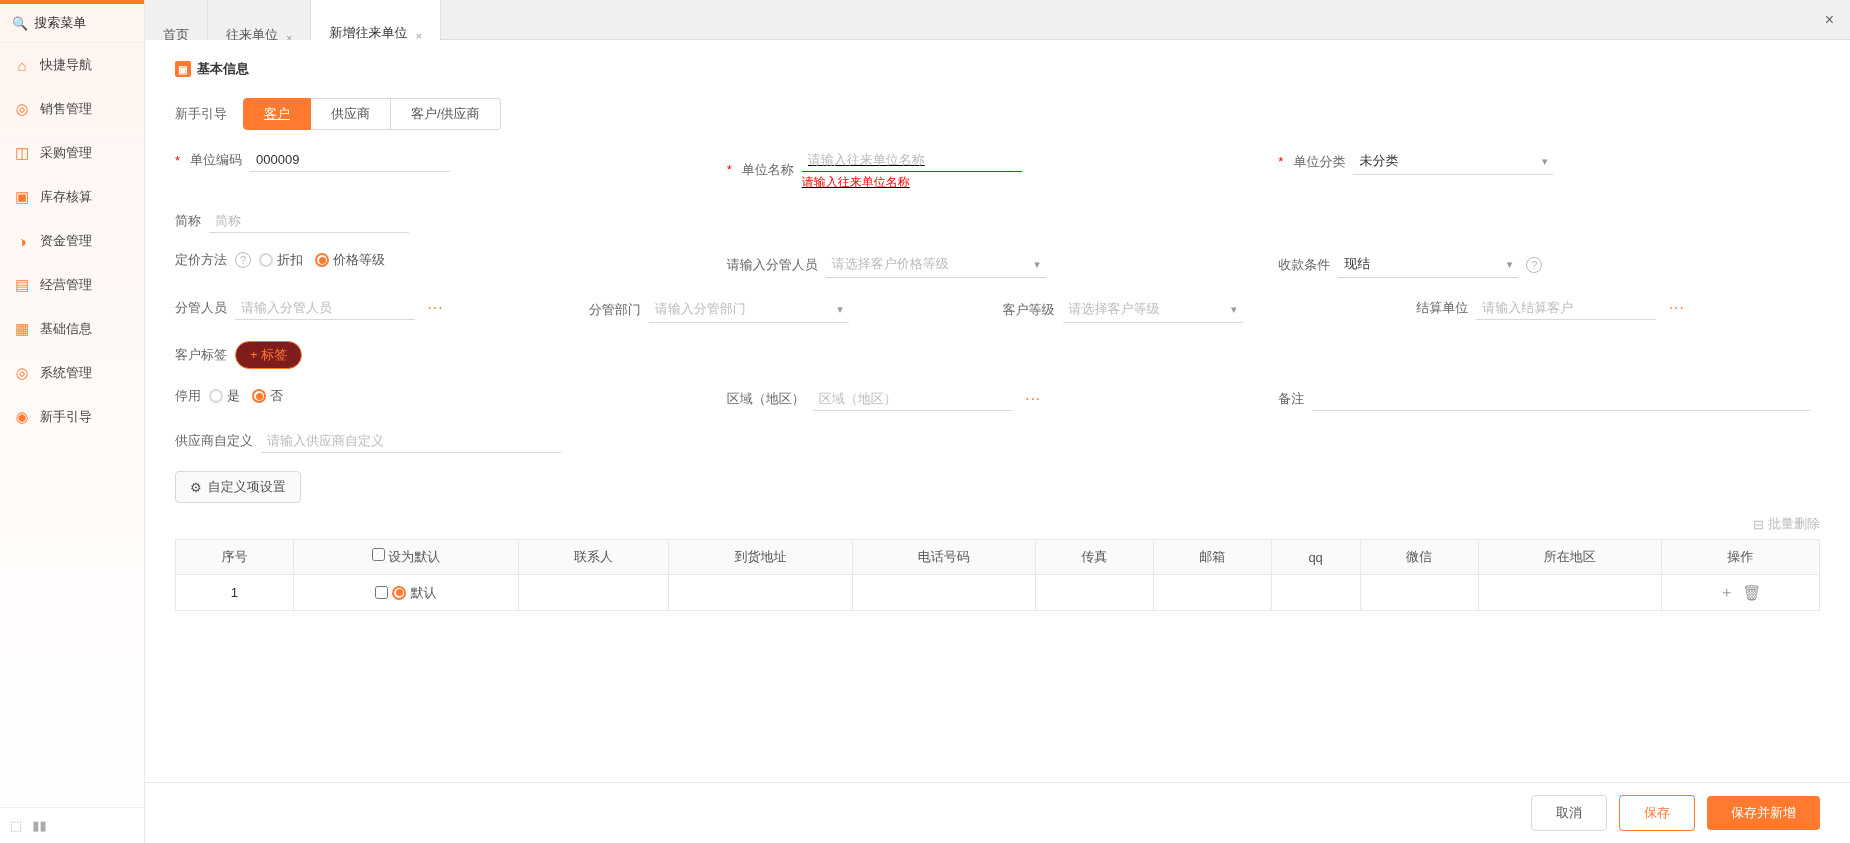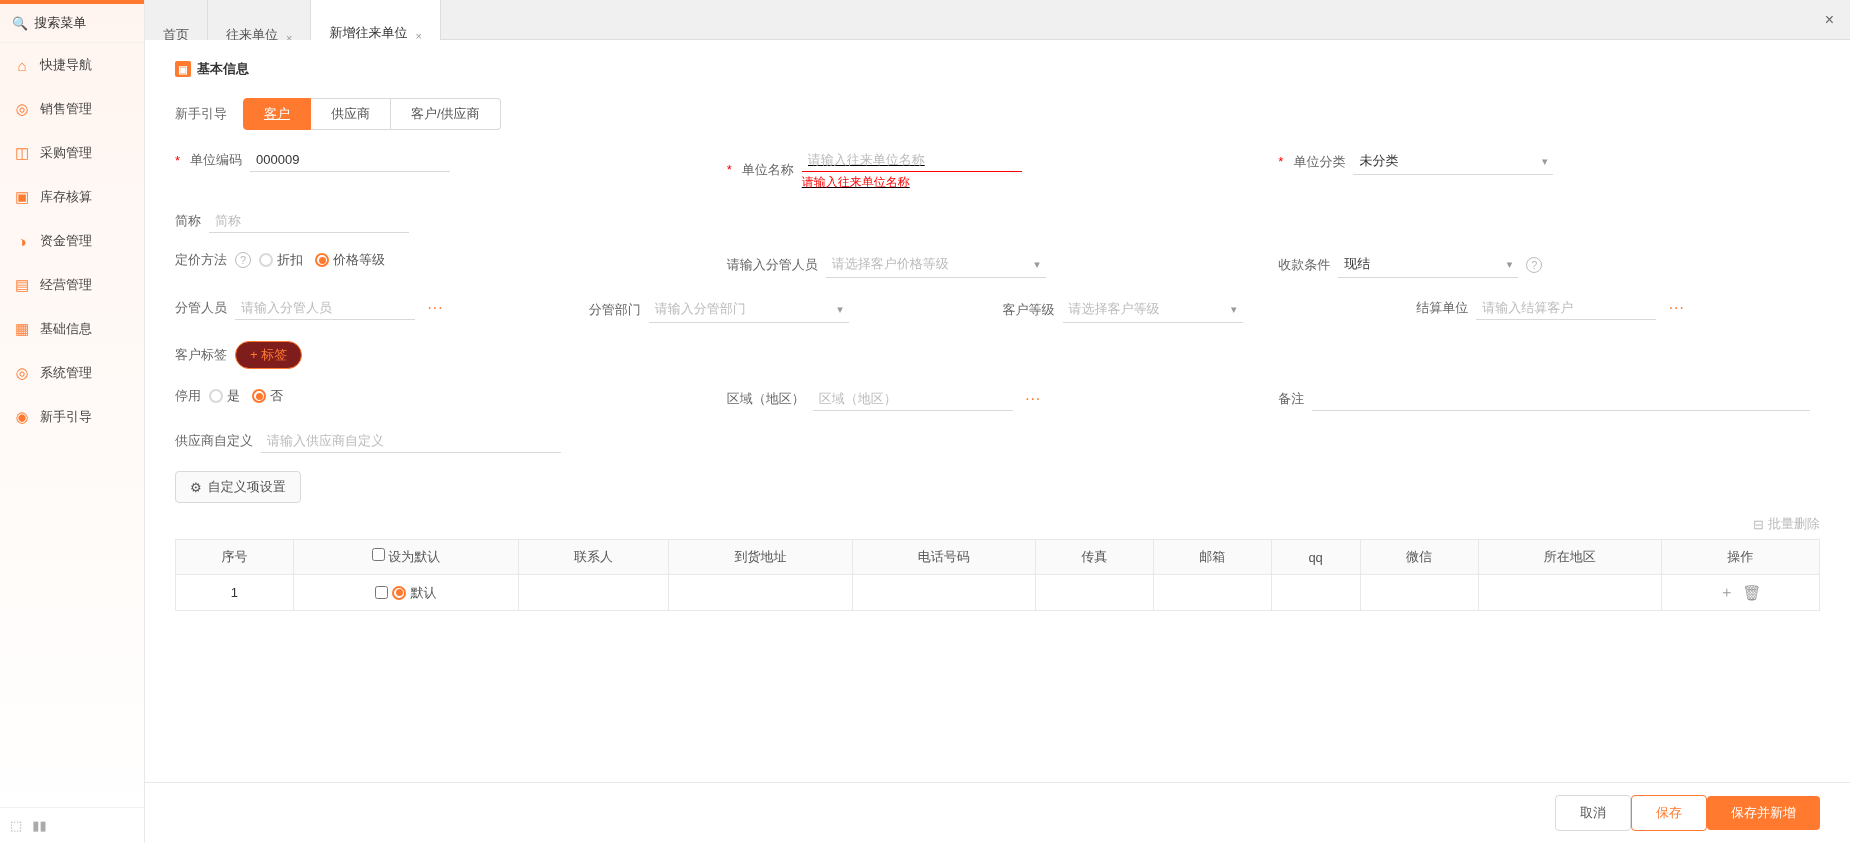--- a/index.html
+++ b/index.html
@@ -340,21 +340,21 @@
     }
 
     
     .bottom-bar {
       display: flex;
       justify-content: flex-end;
       align-items: center;
       padding: 12px 30px;
       border-top: 1px solid #e8e8e8;
       background: #fff;
-      gap: 0;
+      gap: 12px;
       flex-shrink: 0;
     }
     .btn-cancel {
       padding: 8px 24px;
       border: 1px solid #d9d9d9;
       background: #fff;
       color: #555;
       border-radius: 4px;
       cursor: pointer;
       font-size: 13px;

